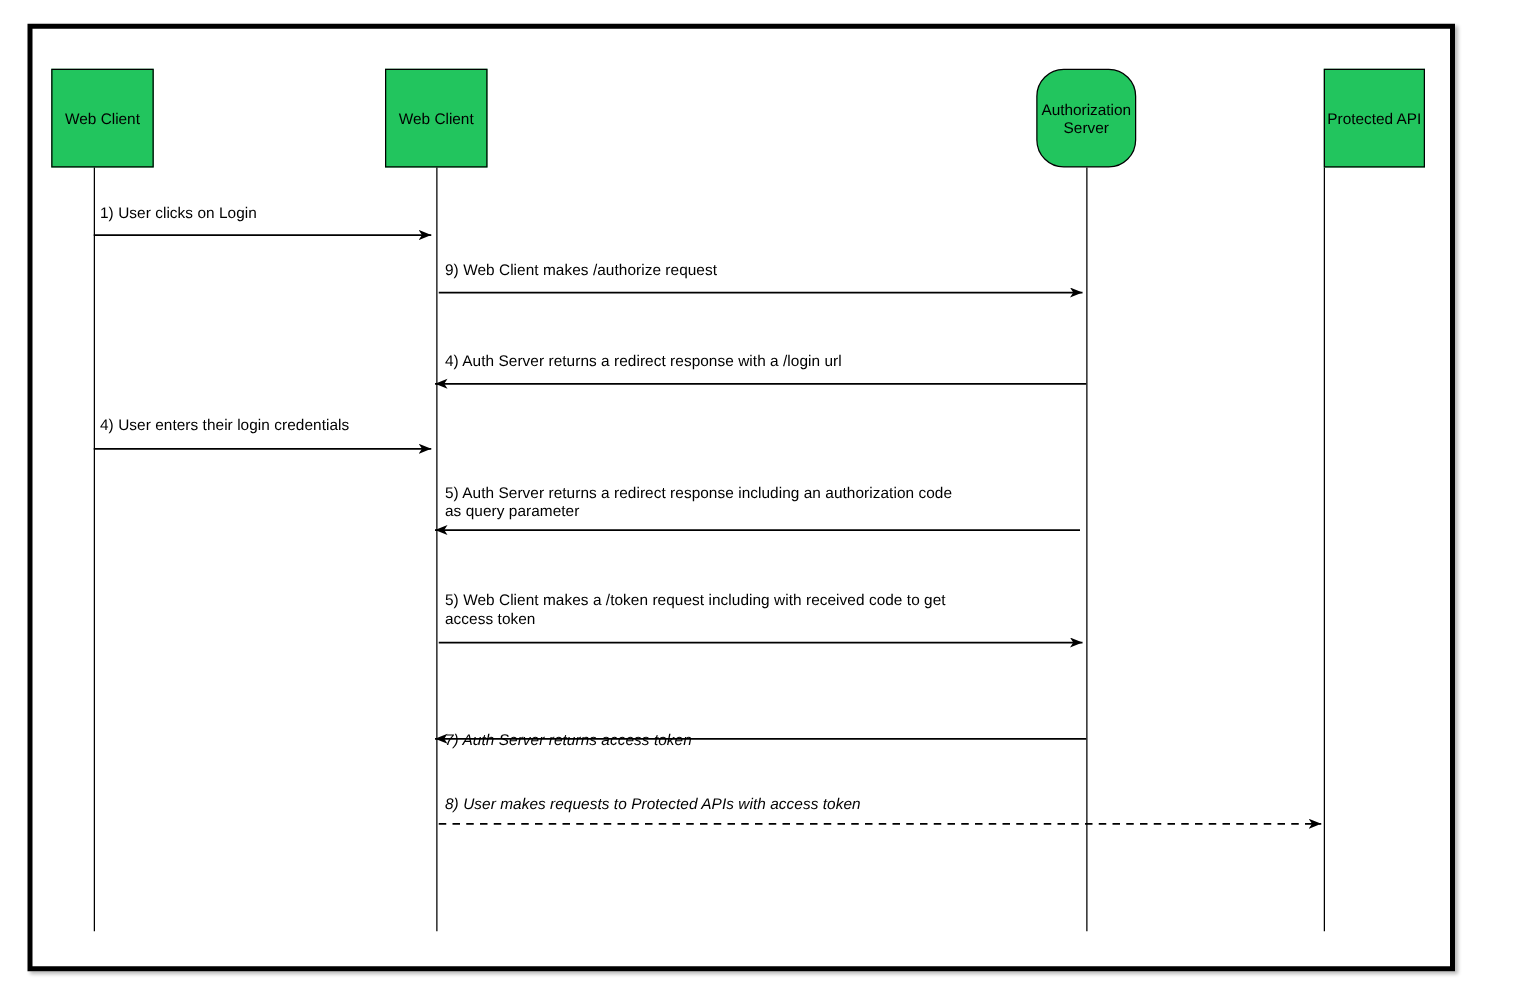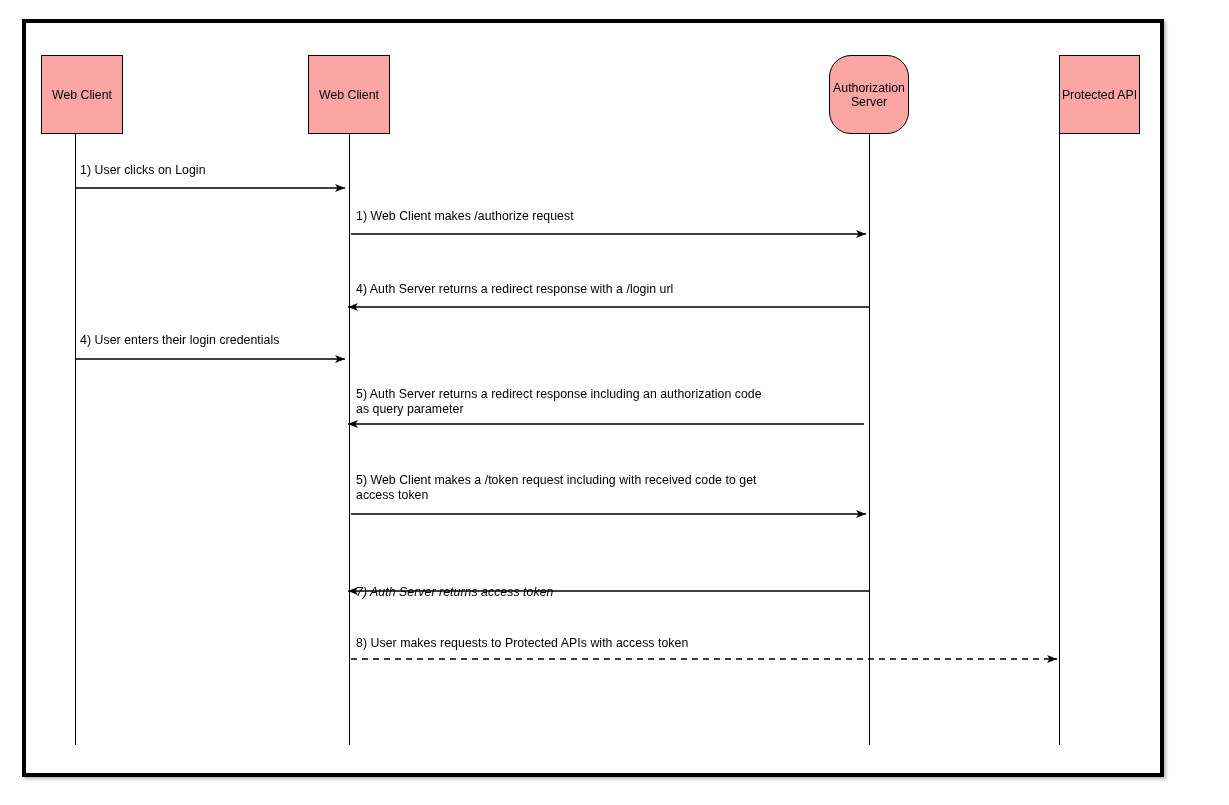--- a/index.html
+++ b/index.html
@@ -32,21 +32,21 @@
     border: 4px solid #000000;
     background: #ffffff;
     box-sizing: border-box;
     box-shadow: 2px 2px 3px rgba(0,0,0,0.28);
   }
 
   
   .participant-box {
     position: absolute;
     border: 1.4px solid #000000;
-    background: #fca5a5;
+    background: #22c55e;
     box-sizing: border-box;
     display: flex;
     align-items: center;
     justify-content: center;
     text-align: center;
     font-size: 12.3px;
     line-height: 14px;
     color: #000000;
     white-space: pre-line;
   }
@@ -111,24 +111,24 @@
         <line x1="75" y1="359" x2="345" y2="359" stroke="#000000" stroke-width="1.4" marker-end="url(#arrow-right)"></line>
         <line x1="864" y1="424" x2="348" y2="424" stroke="#000000" stroke-width="1.4" marker-end="url(#arrow-left)"></line>
         <line x1="351" y1="514" x2="866" y2="514" stroke="#000000" stroke-width="1.4" marker-end="url(#arrow-right)"></line>
         <line x1="869" y1="591" x2="348" y2="591" stroke="#000000" stroke-width="1.4" marker-end="url(#arrow-left)"></line>
         <line x1="351" y1="659" x2="1057" y2="659" stroke="#000000" stroke-width="1.4" stroke-dasharray="6,5" marker-end="url(#arrow-right)"></line>
       </g>
   </svg>
 
   <div id="labels-layer">
       <div class="msg-label" style="left: 80px; top: 163px;">1) User clicks on Login</div>
-      <div class="msg-label" style="left: 356px; top: 209px;">1) Web Client makes /authorize request</div>
+      <div class="msg-label" style="left: 356px; top: 209px;">9) Web Client makes /authorize request</div>
       <div class="msg-label" style="left: 356px; top: 282px;">4) Auth Server returns a redirect response with a /login url</div>
       <div class="msg-label" style="left: 80px; top: 333px;">4) User enters their login credentials</div>
       <div class="msg-label" style="left: 356px; top: 387px;">5) Auth Server returns a redirect response including an authorization code
 as query parameter</div>
       <div class="msg-label" style="left: 356px; top: 473px;">5) Web Client makes a /token request including with received code to get
 access token</div>
       <div class="msg-label" style="left: 356px; top: 585px; font-style: italic;">7) Auth Server returns access token</div>
-      <div class="msg-label" style="left: 356px; top: 636px;">8) User makes requests to Protected APIs with access token</div>
+      <div class="msg-label" style="left: 356px; top: 636px; font-style: italic;">8) User makes requests to Protected APIs with access token</div>
     </div>
 
 </div>
 
 </body></html>

